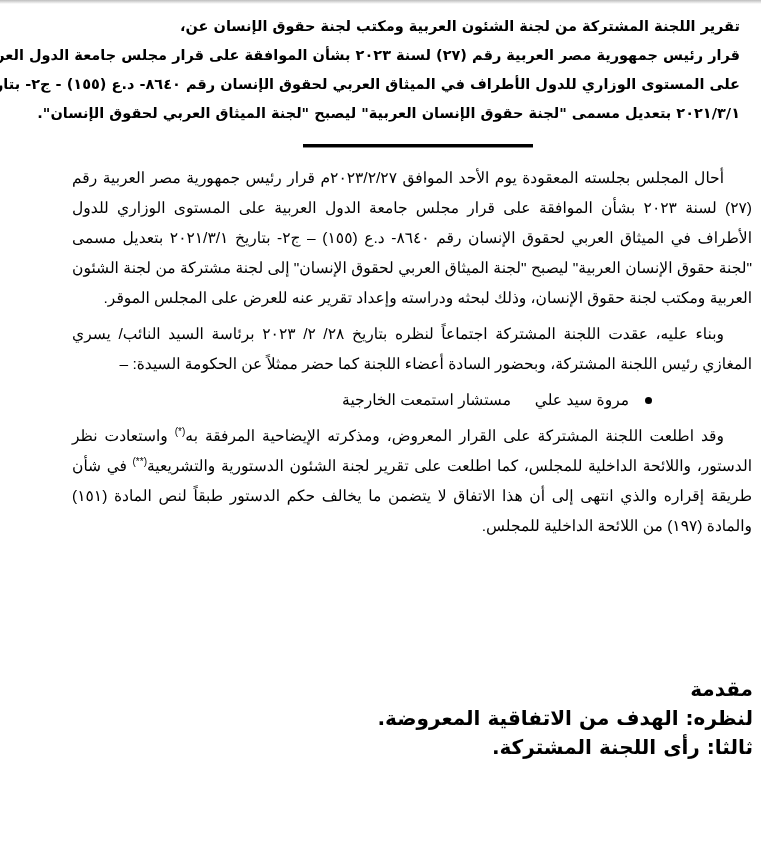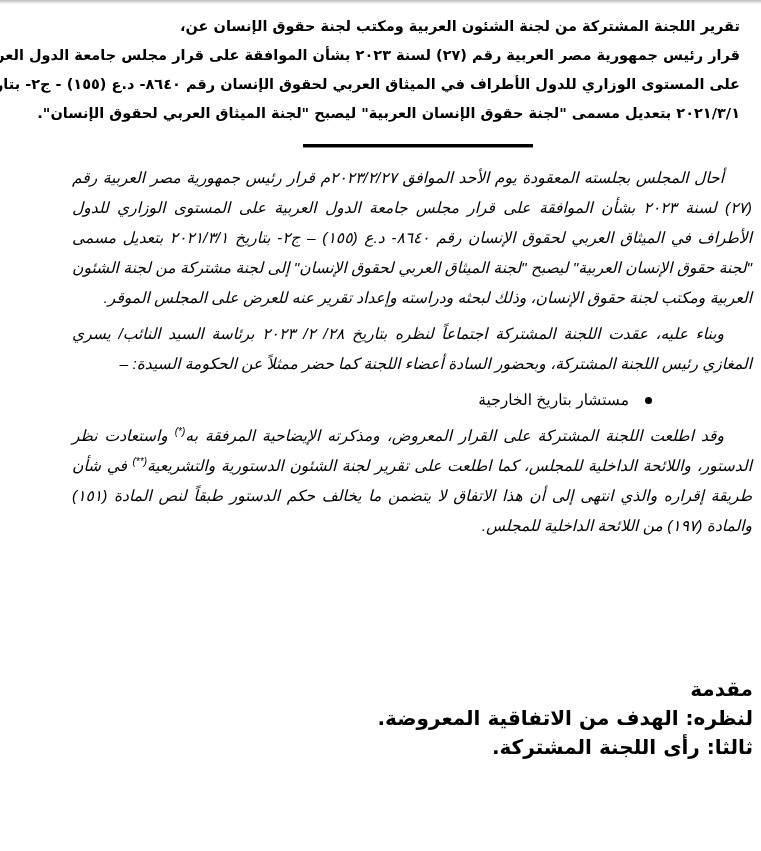--- a/index.html
+++ b/index.html
@@ -55,21 +55,21 @@
       width: 680px;
       font-family: "Liberation Sans", sans-serif;
       font-size: 15.5px;
       line-height: 30px;
       text-align: justify;
     }
     .para {
       margin: 0 0 6px 0;
       text-indent: 0;
     }
-    .para.indent { text-indent: 28px; font-style: italic; }
+    .para.indent { text-indent: 28px; }
     .bullet-row {
       display: flex;
       align-items: center;
       margin: 0 0 6px 0;
       padding-right: 100px;
       height: 30px;
     }
     .bullet-dot {
       width: 7px; height: 7px;
       border-radius: 50%;
@@ -109,21 +109,22 @@
 
   <div class="divider"></div>
 
   <div class="body-text">
     <p class="para indent">أحال المجلس بجلسته المعقودة يوم الأحد الموافق ٢٠٢٣/٢/٢٧م قرار رئيس جمهورية مصر العربية رقم (٢٧) لسنة ٢٠٢٣ بشأن الموافقة على قرار مجلس جامعة الدول العربية على المستوى الوزاري للدول الأطراف في الميثاق العربي لحقوق الإنسان رقم ٨٦٤٠- د.ع (١٥٥) – ج٢- بتاريخ ٢٠٢١/٣/١ بتعديل مسمى "لجنة حقوق الإنسان العربية" ليصبح "لجنة الميثاق العربي لحقوق الإنسان" إلى لجنة مشتركة من لجنة الشئون العربية ومكتب لجنة حقوق الإنسان، وذلك لبحثه ودراسته وإعداد تقرير عنه للعرض على المجلس الموقر.</p>
 
     <p class="para indent">وبناء عليه، عقدت اللجنة المشتركة اجتماعاً لنظره بتاريخ ٢٨/ ٢/ ٢٠٢٣ برئاسة السيد النائب/ يسري المغازي رئيس اللجنة المشتركة، وبحضور السادة أعضاء اللجنة كما حضر ممثلاً عن الحكومة السيدة: –</p>
 
     <div class="bullet-row">
       <span class="bullet-dot"></span>
-      <span>مستشار بتاريخ الخارجية</span>
+      <span class="bullet-name">مروة سيد علي</span>
+      <span>مستشار استمعت الخارجية</span>
     </div>
 
     <p class="para indent"><span>وقد اطلعت اللجنة المشتركة على القرار المعروض، ومذكرته الإيضاحية المرفقة به</span><span class="sup">(*)</span><span> واستعادت نظر الدستور، واللائحة الداخلية للمجلس، كما اطلعت على تقرير لجنة الشئون الدستورية والتشريعية</span><span class="sup">(**)</span><span> في شأن طريقة إقراره والذي انتهى إلى أن هذا الاتفاق لا يتضمن ما يخالف حكم الدستور طبقاً لنص المادة (١٥١) والمادة (١٩٧) من اللائحة الداخلية للمجلس.</span></p>
 
   </div>
 
   <div class="toc">
     <div>مقدمة</div>
     <div><span class="lbl">لنظره:</span><span> الهدف من الاتفاقية المعروضة.</span></div>
     <div><span class="lbl">ثالثا:</span><span> رأى اللجنة المشتركة.</span></div>

